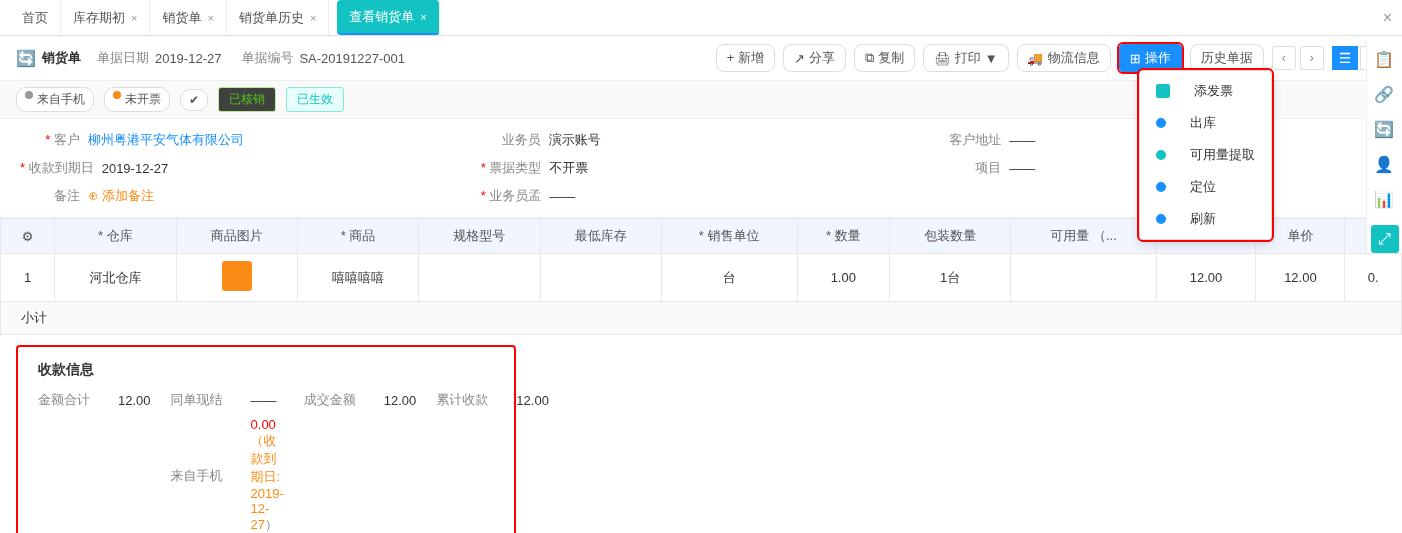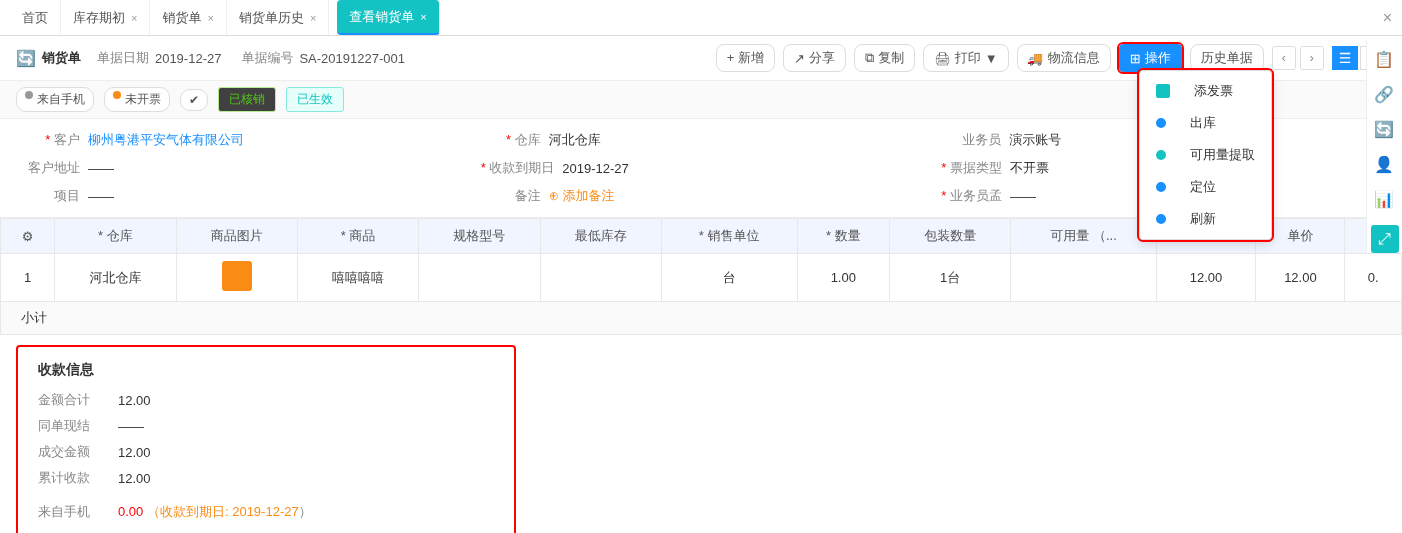--- a/index.html
+++ b/index.html
@@ -131,21 +131,21 @@
     
     .payment-section {
       margin: 10px 16px;
       border: 2px solid red; border-radius: 4px;
       padding: 14px 20px;
       max-width: 500px;
       background: #fff;
     }
     .payment-title { font-weight: bold; font-size: 14px; margin-bottom: 12px; }
     .payment-grid {
-      display: grid; grid-template-columns: 1fr; gap: 8px 36px;
+      display: grid; grid-template-columns: 1fr 1fr 1fr 1fr; gap: 8px 20px;
     }
     .payment-row {
       display: flex; align-items: center; gap: 10px;
     }
     .payment-label { color: #888; font-size: 13px; white-space: nowrap; min-width: 70px; }
     .payment-value { color: #333; font-size: 13px; }
     .payment-value.red { color: red; }
 
     
     .right-panel {
@@ -289,24 +289,20 @@
         <span>✔</span>
       </button>
       <button class="btn-status-green">已核销</button>
       <button class="btn-status-teal">已生效</button>
     </div>
 
     <div class="form-section">
       <div class="form-row">
         <span class="form-label required">客户</span>
         <span class="form-value link">柳州粤港平安气体有限公司</span>
-      </div>
-      <div class="form-row">
-        <span class="form-label required">仓库</span>
-        <span class="form-value">河北仓库</span>
       </div>
       <div class="form-row">
         <span class="form-label">业务员</span>
         <span class="form-value">演示账号</span>
       </div>
       <div class="form-row">
         <span class="form-label">客户地址</span>
         <span class="form-value">——</span>
       </div>
       <div class="form-row">

